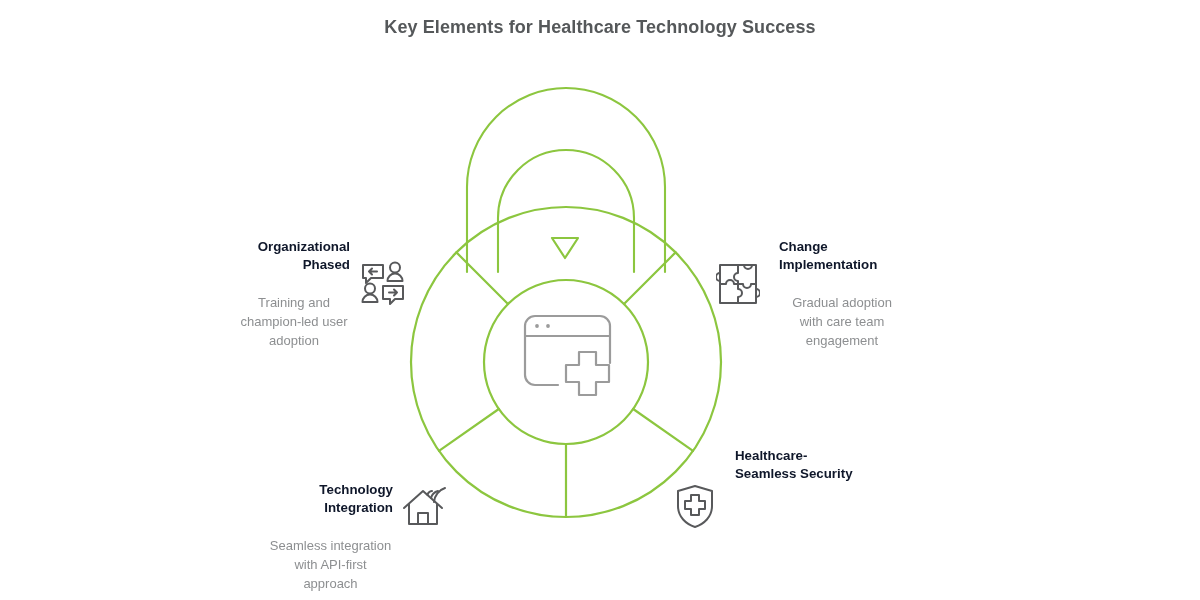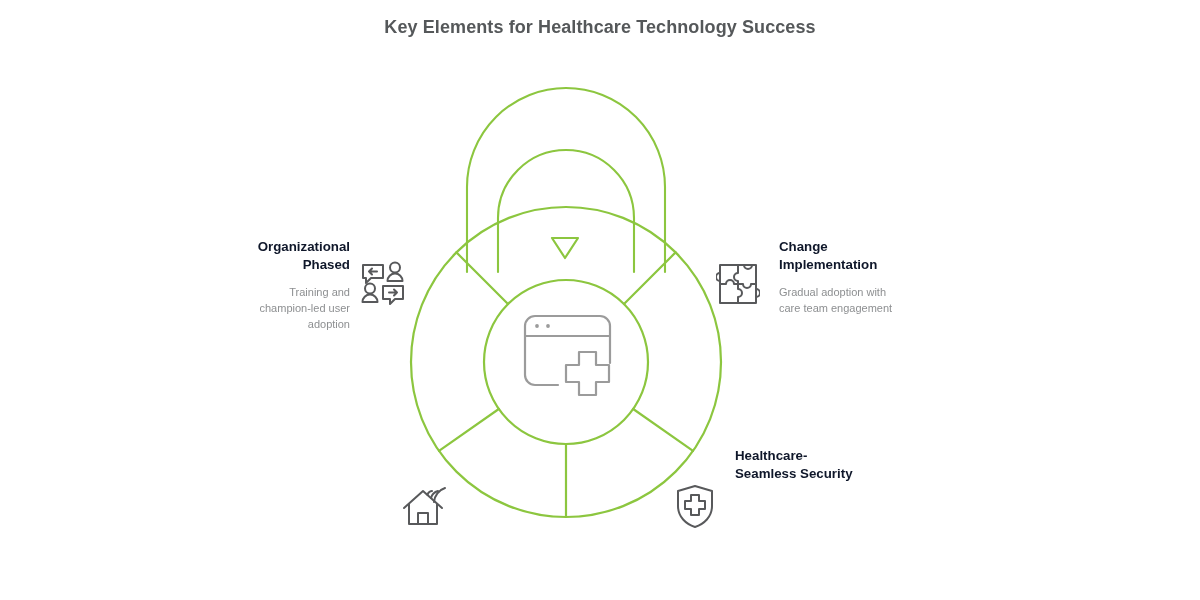--- a/index.html
+++ b/index.html
@@ -43,24 +43,25 @@
   .label-block {
     position: absolute;
   }
   .label-head {
     font-size: 13.3px;
     font-weight: bold;
     color: #0f172a;
     line-height: 1.32;
   }
   .label-body {
-    font-size: 11px;
+    font-size: 13px;
     color: #8d8f91;
     line-height: 1.46;
-    margin-top: 11px;
+    margin-top: 21px;
+    text-align: center;
   }
 
   
   .blk-org { left: 238px; top: 238px; width: 112px; text-align: right; }
   
   .blk-phased { left: 779px; top: 238px; width: 126px; text-align: left; }
   
   .blk-tech { left: 268px; top: 481px; width: 125px; text-align: right; }
   
   .blk-sec { left: 735px; top: 447px; width: 123px; text-align: left; }
@@ -210,20 +211,27 @@
                L 40 23"></path>
 
       <path d="M 4 12 A 4 4 0 0 0 4 20"></path>
 
       <path d="M 40 28 A 4 4 0 0 1 40 36"></path>
 
       <path d="M 28 4 A 4 4 0 0 0 36 4"></path>
     </svg>
   </div>
 
+  <div class="label-block blk-tech">
+    <div class="label-head">
+      <span>Technology</span><br>
+      <span>Integration</span>
+    </div>
+    <div class="label-body">Seamless integration with API-first approach</div>
+  </div>
 
   <div class="icon-holder ic-tech">
     <svg width="50" height="46" viewBox="0 0 50 46" fill="none" stroke="#58595B" stroke-width="2" stroke-linecap="round" stroke-linejoin="round">
 
       <path d="M 3 24 L 22 7 L 41 24"></path>
       <path d="M 8 20 L 8 40 L 36 40 L 36 20"></path>
 
       <path d="M 17 40 L 17 29 L 27 29 L 27 40"></path>
 
       <path d="M 30 14 A 10 10 0 0 1 37 7"></path>

